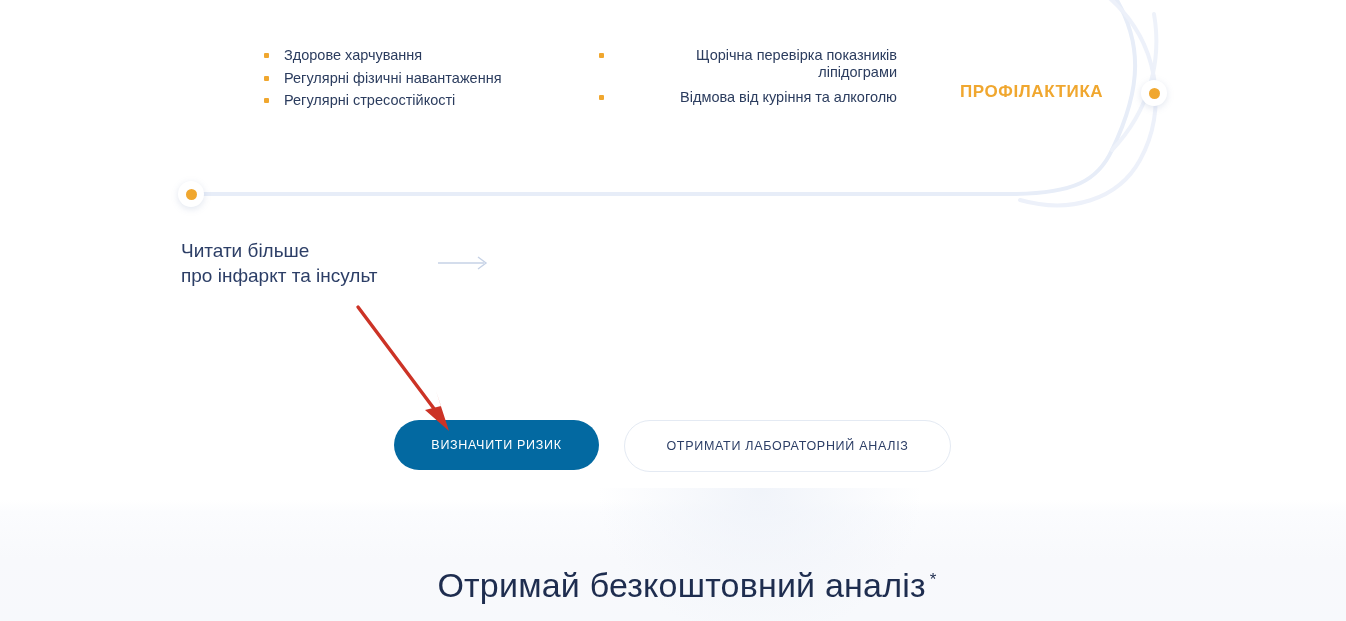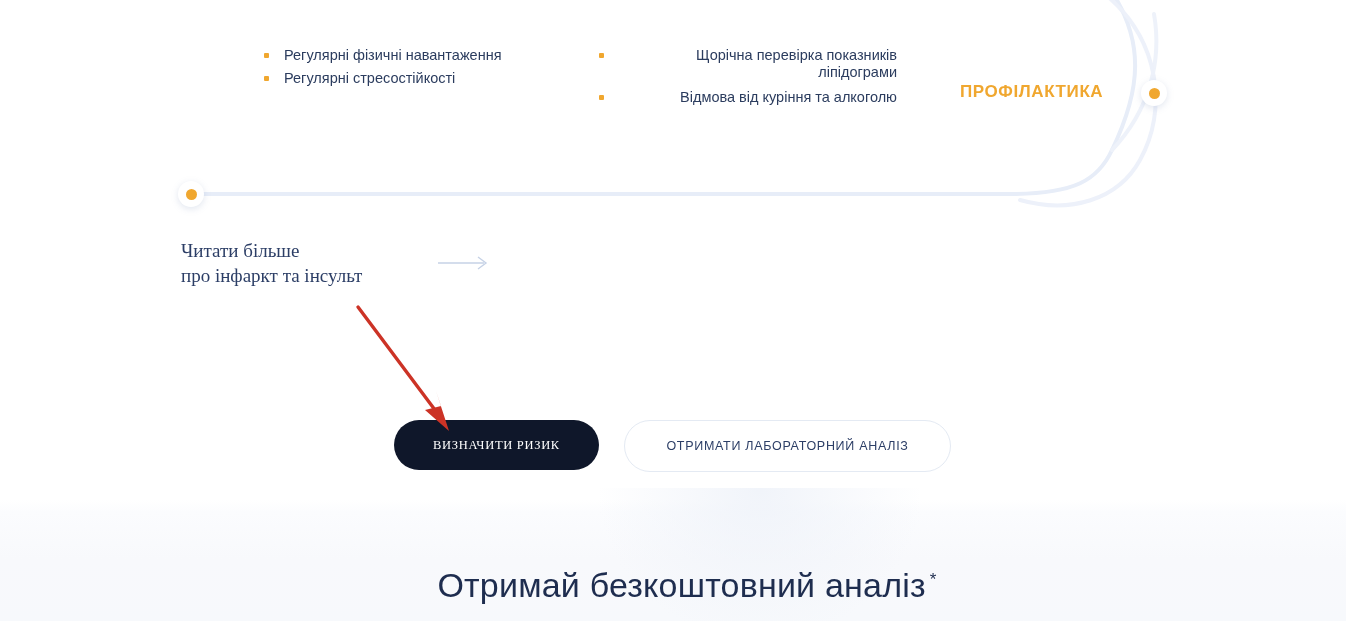--- a/index.html
+++ b/index.html
@@ -110,44 +110,43 @@
 
   
   .readmore {
     position: absolute;
     left: 181px;
     top: 238px;
     font-size: 19px;
     line-height: 25px;
     color: #2c3e66;
     white-space: pre-line;
-    font-family: Liberation Serif, serif;
   }
   .readmore-arrow {
     position: absolute;
     left: 436px;
     top: 254px;
     width: 54px;
     height: 18px;
   }
 
   
   .btn-primary {
     position: absolute;
     left: 394px;
     top: 420px;
     width: 205px;
     height: 50px;
     border: none;
     border-radius: 25px;
-    background: #0f172a;
+    background: #0369a1;
     color: #ffffff;
     font-size: 12.5px;
     letter-spacing: .7px;
-    font-family: Liberation Serif, serif;
+    font-family: Liberation Sans, sans-serif;
     cursor: pointer;
   }
 
   .btn-secondary {
     position: absolute;
     left: 624px;
     top: 420px;
     width: 327px;
     height: 52px;
     border: 1px solid #e4eaf3;
@@ -203,20 +202,21 @@
   <path d="M1105,-6 C1160,40 1168,110 1140,160
            C1118,200 1070,214 1020,200" fill="none" stroke="#edf1fa" stroke-width="4" stroke-linecap="round"></path>
 </svg>
 
 <div class="node-dot node-left"></div>
 <div class="node-dot node-right"></div>
 
 <div class="prevention-label">ПРОФІЛАКТИКА</div>
 
 <div class="bullet-col col-a">
+  <div class="bullet-item">Здорове харчування</div>
   <div class="bullet-item">Регулярні фізичні навантаження</div>
   <div class="bullet-item">Регулярні стресостійкості</div>
 </div>
 
 <div class="bullet-col col-b">
   <div class="bullet-item">Щорічна перевірка показників ліпідограми</div>
   <div class="bullet-item">Відмова від куріння та алкоголю</div>
 </div>
 
 <div class="readmore">Читати більше

